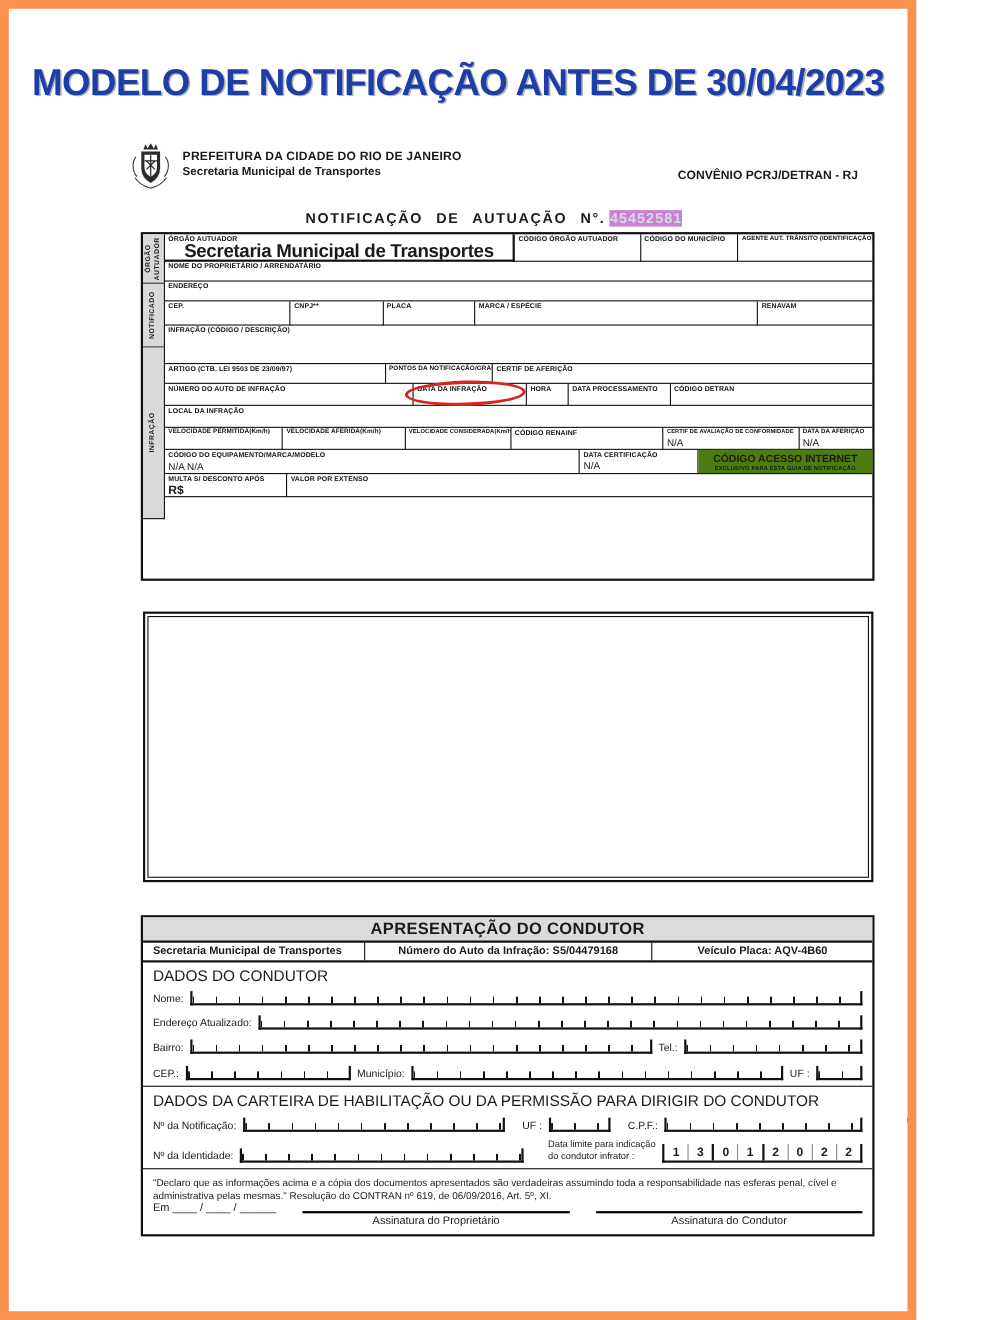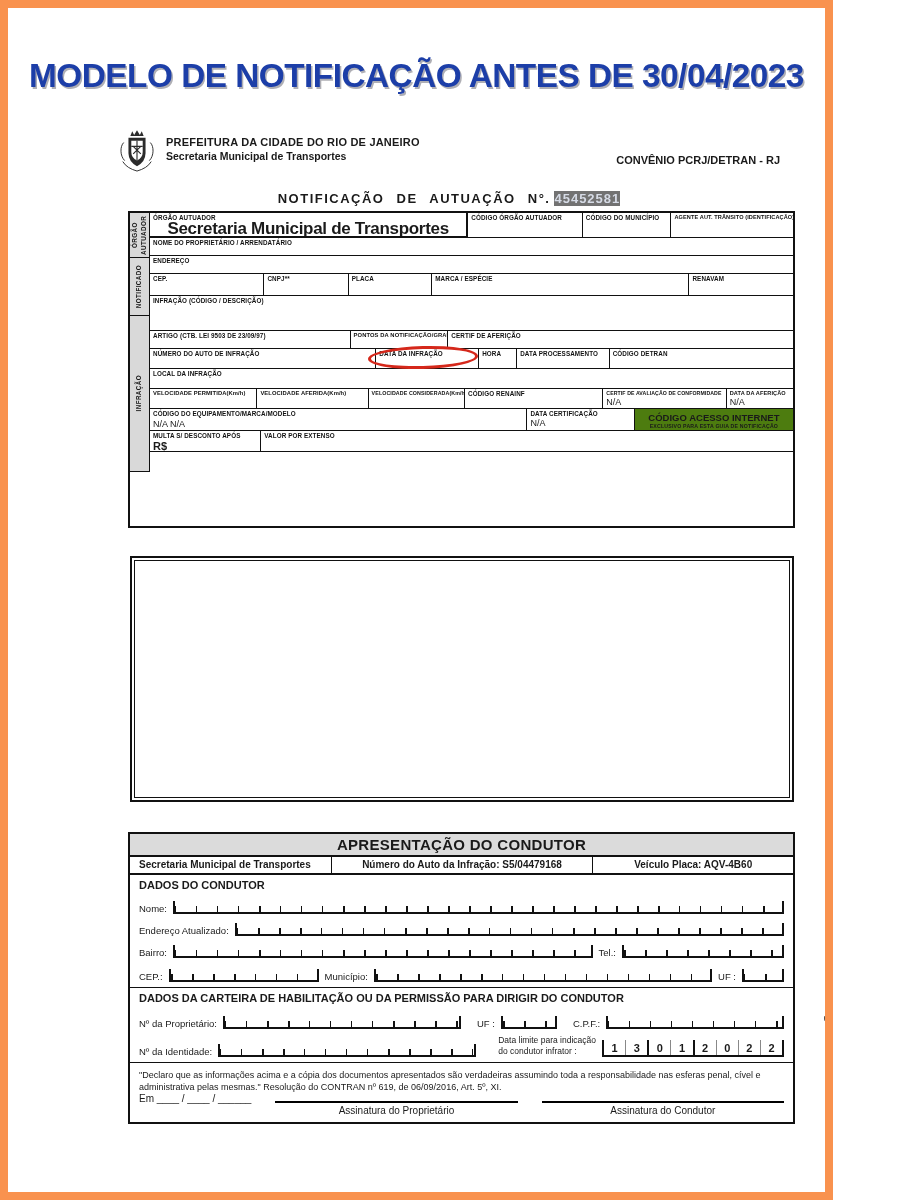--- a/index.html
+++ b/index.html
@@ -16,21 +16,21 @@
   
   .letterhead { position:absolute; left:110px; top:121px; width:662px; }
   .lh-row { display:flex; align-items:flex-start; }
   .lh-logo { width:38px; height:48px; margin-right:10px; flex:0 0 auto; }
   .lh-org { padding-top:7px; }
   .lh-org .l1 { font-size:11px; font-weight:bold; letter-spacing:0.2px; }
   .lh-org .l2 { font-size:10.5px; font-weight:bold; margin-top:2px; }
   .lh-convenio { margin-left:auto; padding-top:25px; font-size:11px; font-weight:bold; }
   .doc-title { text-align:center; margin-top:14px; font-size:13px; font-weight:bold;
                letter-spacing:1.5px; word-spacing:7px; }
-  .doc-number-faint { color:#b6bfd2; background:#000000; font-weight:bold;
+  .doc-number-faint { color:#b6bfd2; background:#a21caf; font-weight:bold;
                letter-spacing:1px; margin-left:4px; opacity:0.55; }
 
   
   .table1 { position:absolute; left:120px; top:203px; width:667px; height:317px;
             border:2px solid #111; background:#fff; }
   .t1-top { display:flex; }
   .strip { width:20px; flex:0 0 auto; display:flex; flex-direction:column; }
   .strip-cell { background:#D9D9D9; border-right:1px solid #111; border-bottom:1px solid #111;
                 display:flex; align-items:center; justify-content:center; overflow:hidden; }
   .vtext { writing-mode:vertical-rl; transform:rotate(180deg); font-size:6.3px;
@@ -67,21 +67,21 @@
   .cond-titlebar { height:26px; background:#DBDBDB; border-bottom:2px solid #111;
                    display:flex; align-items:center; justify-content:center;
                    font-size:15px; font-weight:bold; letter-spacing:0.3px; }
   .cond-info { height:21px; border-bottom:2px solid #111; display:flex; align-items:center;
                font-size:10px; font-weight:bold; }
   .ci-cell { height:100%; display:flex; align-items:center; }
   .ci-1 { width:30.4%; padding-left:9px; border-right:1px solid #111; }
   .ci-2 { width:39.5%; justify-content:center; border-right:1px solid #111; }
   .ci-3 { width:30.1%; justify-content:center; }
   .cond-main { flex:1; display:flex; flex-direction:column; padding:0 9px; }
-  .sec-label { font-size:11px; font-weight:bold; padding-top:4px; height:17px; }
+  .sec-label { font-size:14px; font-weight:normal; padding-top:4px; height:17px; }
   .fieldrow { display:flex; align-items:flex-end; height:22px; gap:6px; }
   .flabel { font-size:9.5px; white-space:nowrap; padding-bottom:0px; }
   .comb { height:13px; border-left:2px solid #111; border-right:2px solid #111;
           border-bottom:2px solid #111;
           background:repeating-linear-gradient(to right,#111 0 1.5px,transparent 1.5px 21px)
                      left bottom / 100% 6px no-repeat; }
   .grow { flex:1; }
   .divider { border-top:1px solid #111; margin:5px -9px 0 -9px; }
   .dl-label { font-size:8.5px; line-height:1.2; text-align:left; padding-bottom:1px; }
   .datecomb { display:flex; height:17px; border:2px solid #111; border-top:none; width:182px; }
@@ -326,21 +326,21 @@
         <div class="comb grow"></div>
         <div class="flabel">UF :</div>
         <div class="comb" style="width:42px"></div>
       </div>
 
       <div class="divider"></div>
 
       <div class="sec-label">DADOS DA CARTEIRA DE HABILITAÇÃO OU DA PERMISSÃO PARA DIRIGIR DO CONDUTOR</div>
 
       <div class="fieldrow" style="height:24px">
-        <div class="flabel">Nº da Proprietário:</div>
+        <div class="flabel">Nº da Notificação:</div>
         <div class="comb" style="width:238px"></div>
         <div class="flabel" style="margin-left:10px">UF :</div>
         <div class="comb" style="width:56px"></div>
         <div class="flabel" style="margin-left:10px">C.P.F.:</div>
         <div class="comb grow"></div>
       </div>
 
       <div class="fieldrow" style="height:28px">
         <div class="flabel">Nº da Identidade:</div>
         <div class="comb" style="width:258px"></div>

